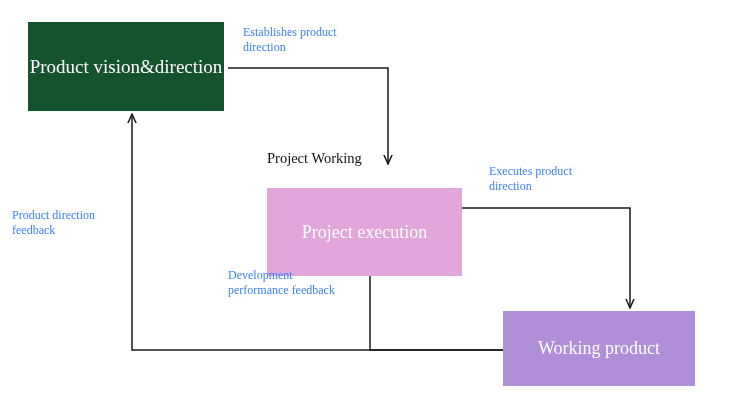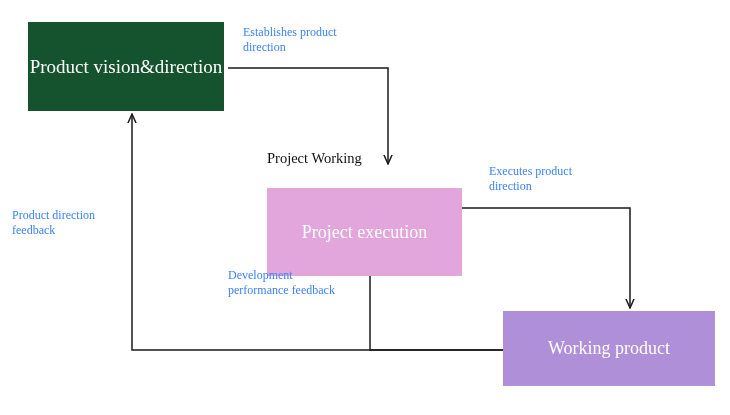--- a/index.html
+++ b/index.html
@@ -38,21 +38,21 @@
     top: 180px;
     width: 195px;
     height: 88px;
     background: #e3a6dc;
     font-size: 18px;
     margin-top: 8px;
   }
   #node-working-product {
     left: 503px;
     top: 311px;
-    width: 212px;
+    width: 192px;
     height: 75px;
     background: #af8fd8;
     font-size: 18px;
   }
   .role-label {
     position: absolute;
     color: #111111;
     font-size: 14.5px;
     white-space: nowrap;
   }

